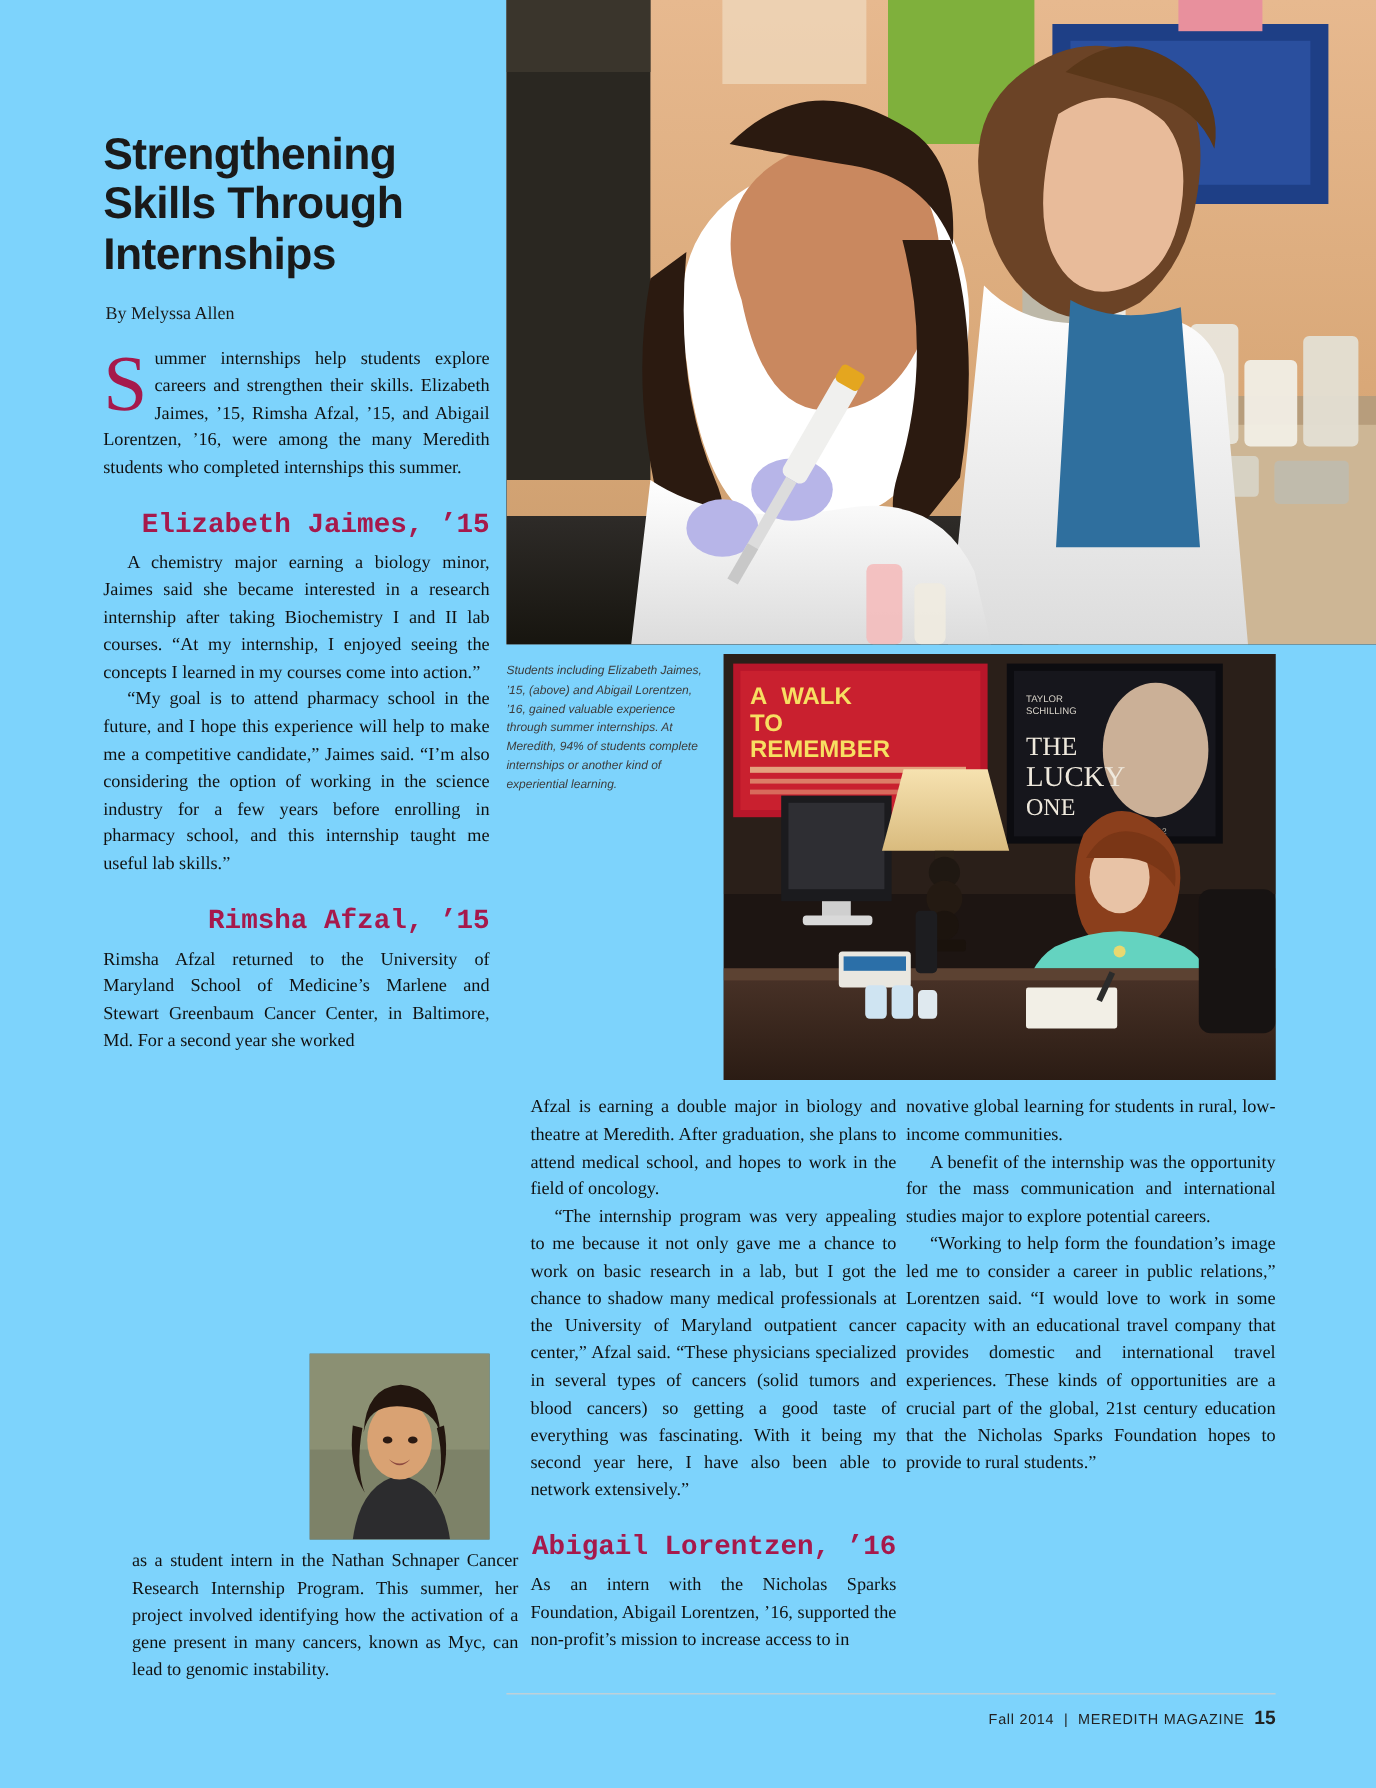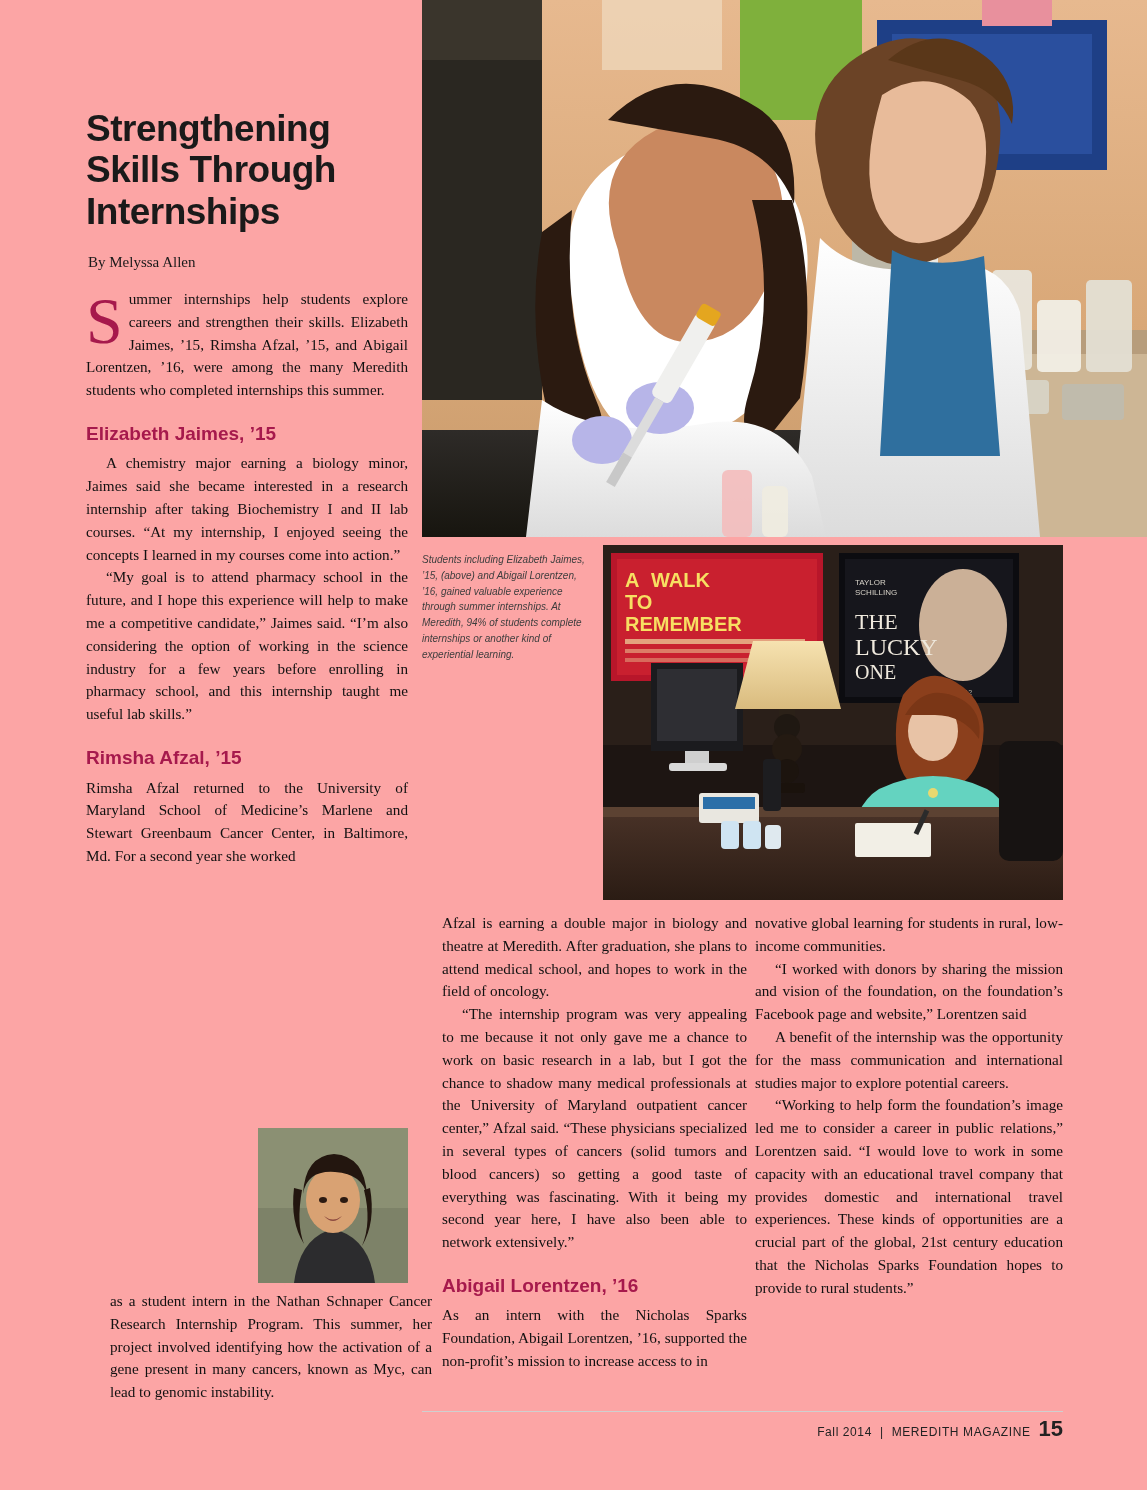--- a/index.html
+++ b/index.html
@@ -4,21 +4,21 @@
 <style>
   html, body {
     margin: 0;
     padding: 0;
     background: #ffffff;
   }
   .page {
     position: relative;
     width: 1147px;
     height: 1490px;
-    background: #fca5a5;
+    background: #7dd3fc;
     overflow: hidden;
     font-family: "Liberation Serif", serif;
   }
 
   
   .headline {
     position: absolute;
     left: 86px;
     top: 108px;
     width: 330px;
@@ -50,26 +50,26 @@
     hyphens: auto;
   }
   .col p {
     margin: 0;
     text-indent: 20px;
   }
   .col p.first {
     text-indent: 0;
   }
   .col h3 {
-    font-family: Liberation Sans, sans-serif;
-    font-size: 19px;
+    font-family: Liberation Mono, monospace;
+    font-size: 23px;
     font-weight: bold;
     color: #a6194c;
     margin: 18px 0 4px 0;
-    text-align: left;
+    text-align: right;
   }
 
   
   #col1 {
     left: 86px;
     top: 288px;
     width: 322px;
   }
   .dropcap {
     float: left;
@@ -143,21 +143,21 @@
     bottom: 48px;
     font-family: "Liberation Sans", sans-serif;
     font-size: 12px;
     letter-spacing: 0.6px;
     color: #222;
     display: flex;
     align-items: baseline;
     gap: 8px;
   }
   .footer .pagenum {
-    font-size: 22px;
+    font-size: 16px;
     font-weight: bold;
     letter-spacing: 0;
   }
   .rule {
     position: absolute;
     left: 422px;
     right: 84px;
     bottom: 78px;
     height: 1px;
     background: #cfcfcf;
@@ -369,21 +369,20 @@
 
   <div class="col" id="col2">
     <p class="first">Afzal is earning a double major in biology and theatre at Meredith. After graduation, she plans to attend medical school, and hopes to work in the field of oncology.</p>
     <p>“The internship program was very appealing to me because it not only gave me a chance to work on basic research in a lab, but I got the chance to shadow many medical professionals at the University of Maryland outpatient cancer center,” Afzal said. “These physicians specialized in several types of cancers (solid tumors and blood cancers) so getting a good taste of everything was fascinating. With it being my second year here, I have also been able to network extensively.”</p>
     <h3>Abigail Lorentzen, ’16</h3>
     <p class="first">As an intern with the Nicholas Sparks Foundation, Abigail Lorentzen, ’16, supported the non-profit’s mission to increase access to in</p>
   </div>
 
   <div class="col" id="col3">
     <p class="first">novative global learning for students in rural, low-income communities.</p>
-    <p>“I worked with donors by sharing the mission and vision of the foundation, on the foundation’s Facebook page and website,” Lorentzen said</p>
     <p>A benefit of the internship was the opportunity for the mass communication and international studies major to explore potential careers.</p>
     <p>“Working to help form the foundation’s image led me to consider a career in public relations,” Lorentzen said. “I would love to work in some capacity with an educational travel company that provides domestic and international travel experiences. These kinds of opportunities are a crucial part of the global, 21st century education that the Nicholas Sparks Foundation hopes to provide to rural students.”</p>
   </div>
 
   <div class="rule"></div>
   <div class="footer">
     <span>Fall 2014</span>
     <span>|</span>
     <span>MEREDITH MAGAZINE</span>
     <span class="pagenum">15</span>

